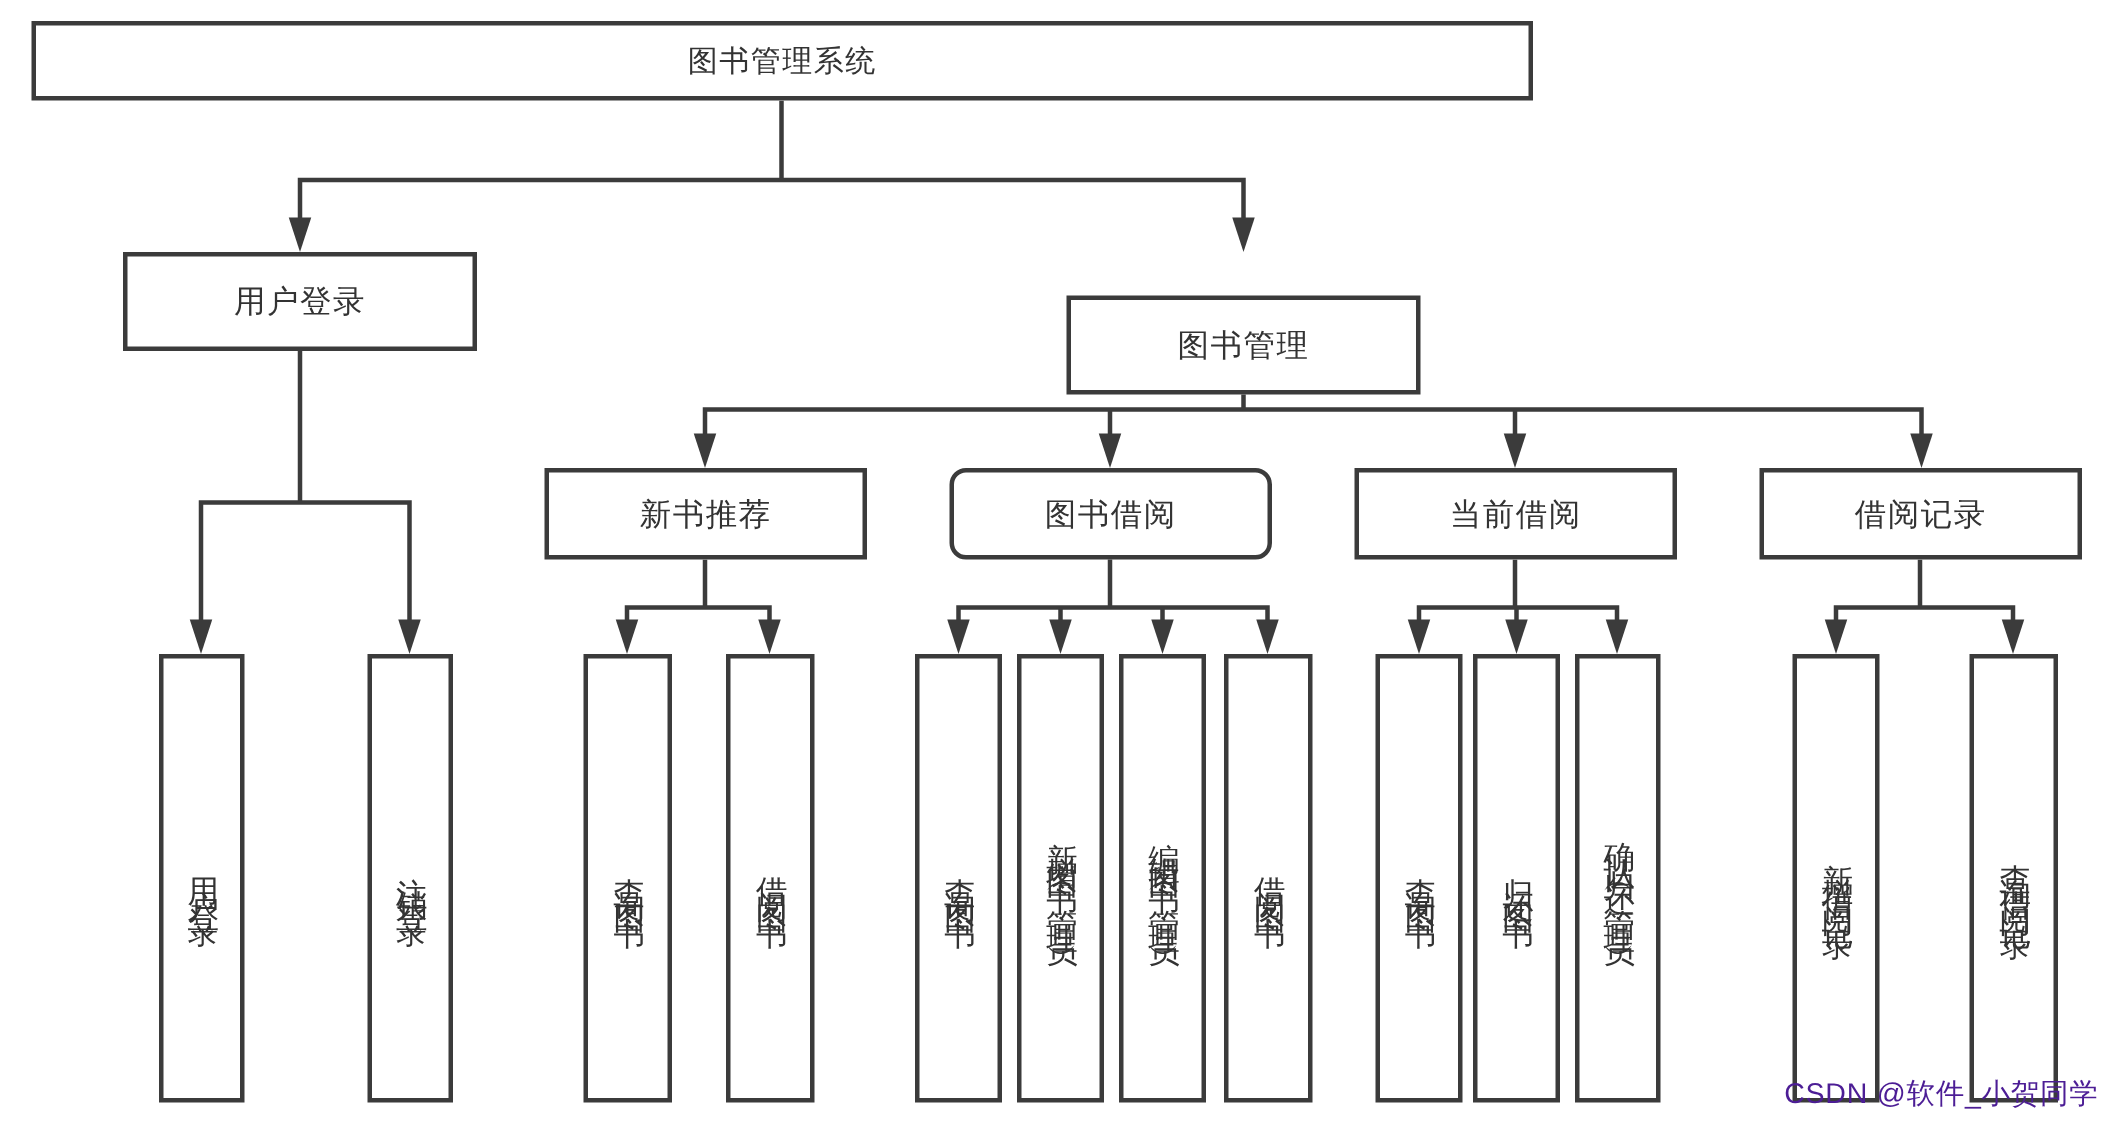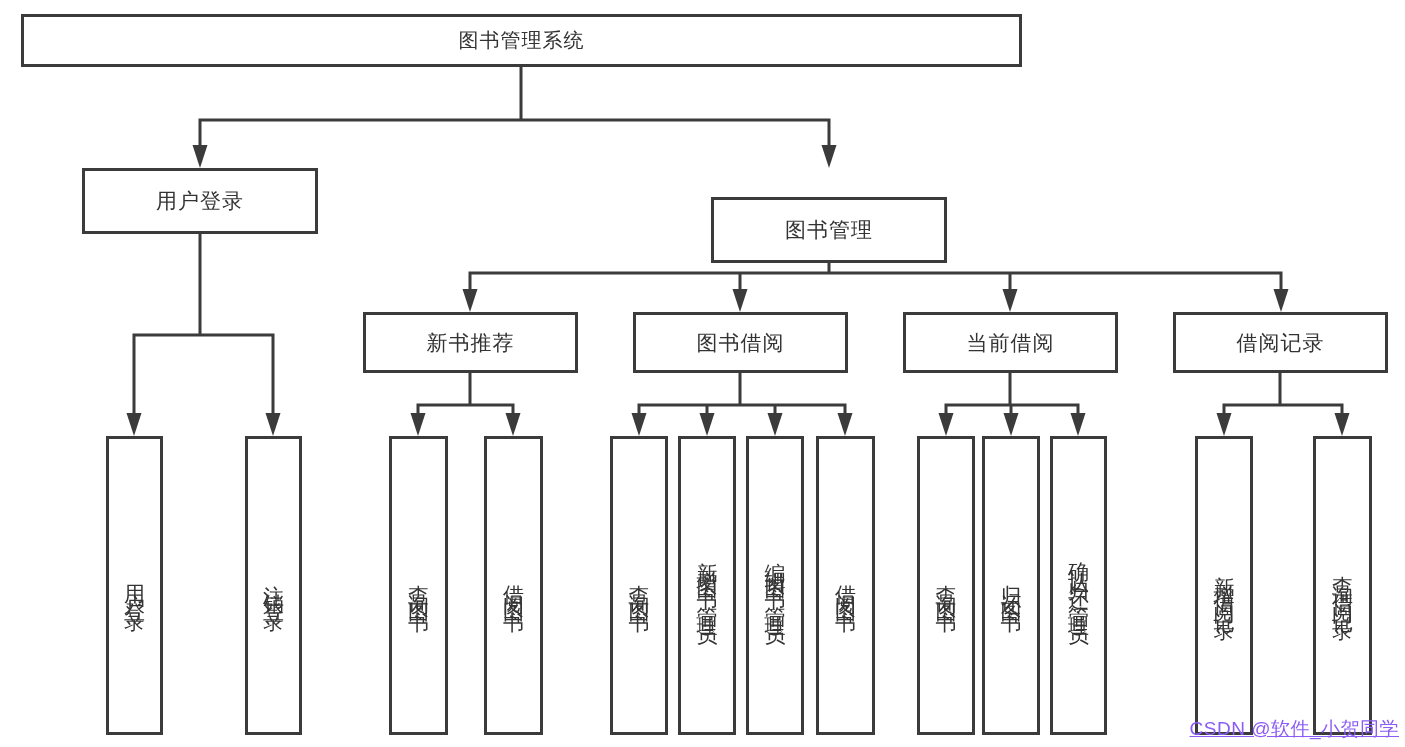--- a/index.html
+++ b/index.html
@@ -56,24 +56,23 @@
     font-size: 21px;
     letter-spacing: 9px;
     white-space: nowrap;
   }
   .watermark {
     position: absolute;
     top: 716px;
     right: 6px;
     font-size: 19px;
     letter-spacing: 0.5px;
-    color: #8b5cf6;
+    color: #4c1d95;
     z-index: 5;
     user-select: none;
-    text-decoration: underline;
   }
 </style>
 </head>
 <body>
 
 <div class="stage">
 
   <svg class="connectors" viewBox="0 0 1405 747" xmlns="http://www.w3.org/2000/svg" aria-hidden="true">
 
     <path d="M521,67 V120 M198.5,120 H830.5 M200,120 V150 M829,120 V150" fill="none" stroke="#3b3b3b" stroke-width="3"></path>
@@ -120,21 +119,21 @@
   <div class="box l1" style="left:82px;">
     <span>用户登录</span>
   </div>
   <div class="box l1" style="left:711px;margin-top:29px;">
     <span>图书管理</span>
   </div>
 
   <div class="box mid" style="left:363px;">
     <span>新书推荐</span>
   </div>
-  <div class="box mid" style="left:633px;">
+  <div class="box mid" style="left:633px;border-radius:11px;">
     <span>图书借阅</span>
   </div>
   <div class="box mid" style="left:903px;align-items:center;">
     <span>当前借阅</span>
   </div>
   <div class="box mid" style="left:1173px;">
     <span>借阅记录</span>
   </div>
 
   <div class="box leaf" style="left:106px;width:57px;">

